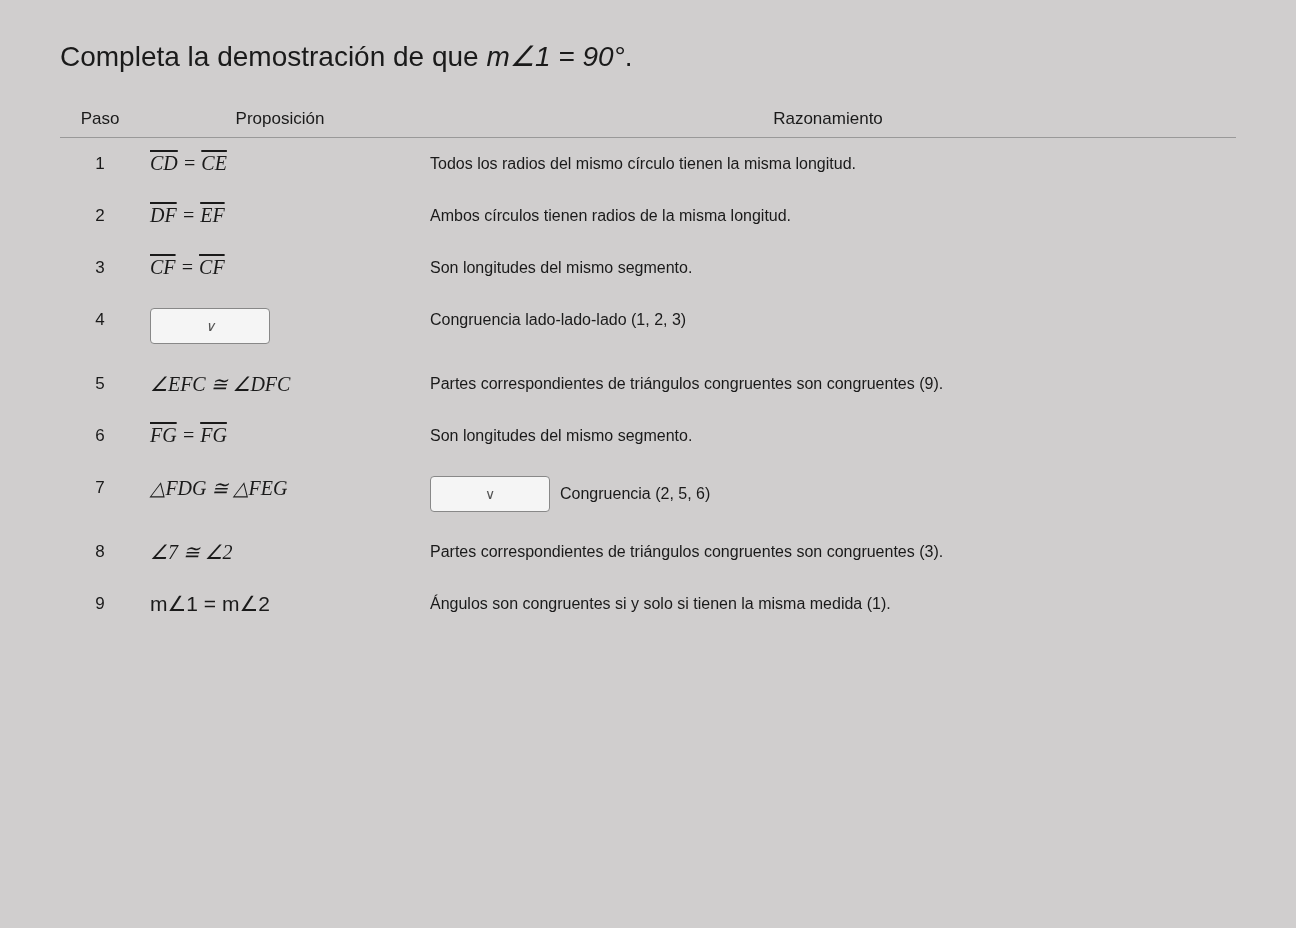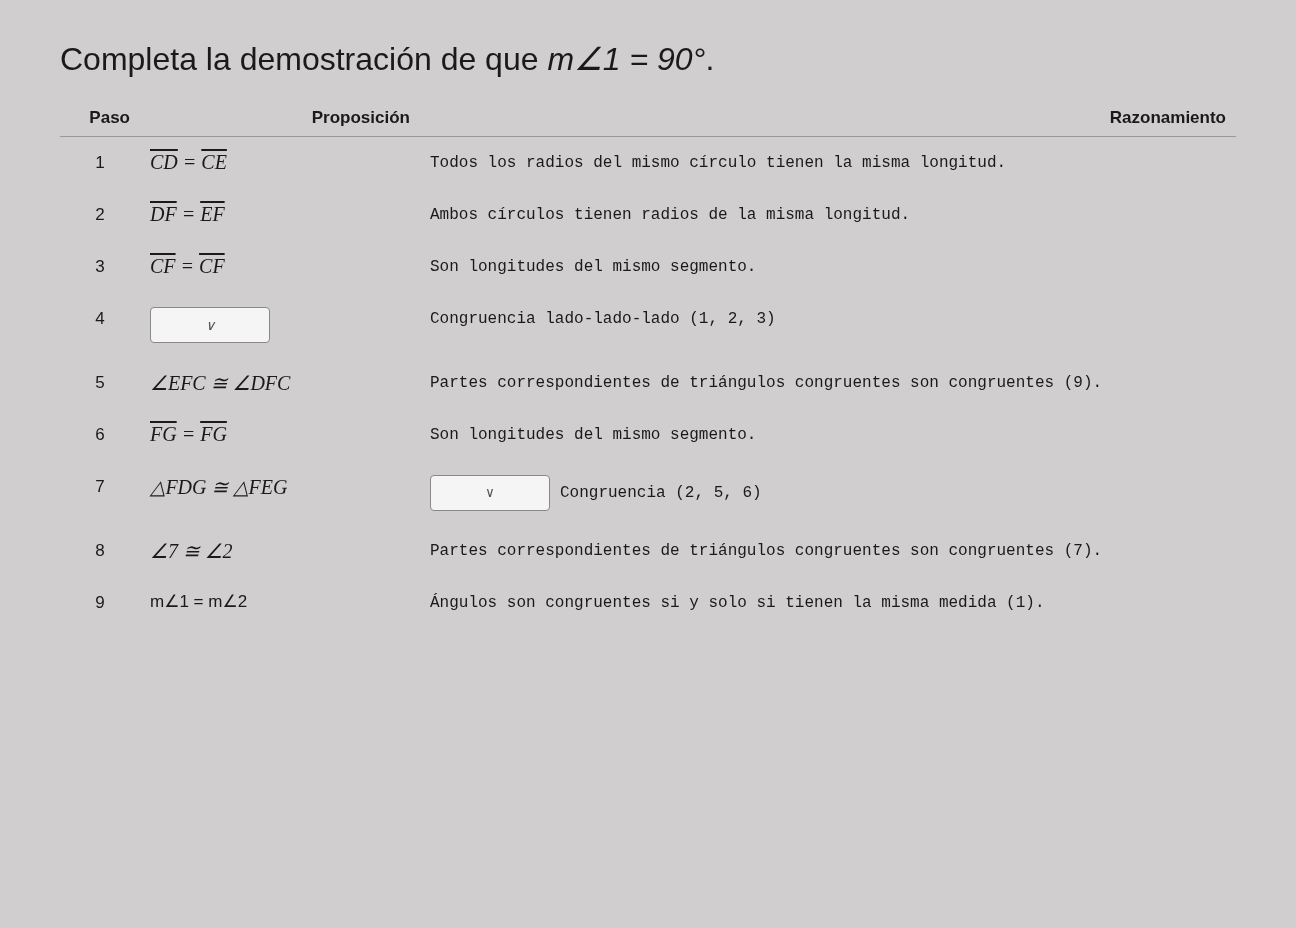--- a/index.html
+++ b/index.html
@@ -4,33 +4,33 @@
   <style>
     * { box-sizing: border-box; margin: 0; padding: 0; }
     body {
       background: #d0cece;
       font-family: 'Times New Roman', Times, serif;
       padding: 40px 60px;
       min-height: 928px;
       width: 1296px;
     }
     .page-title {
-      font-size: 32px;
+      font-size: 28px;
       font-weight: 400;
-      margin-bottom: 24px;
+      margin-bottom: 30px;
       color: #1a1a1a;
       font-family: Arial, sans-serif;
     }
     table {
       width: 100%;
       border-collapse: collapse;
     }
     thead tr th {
-      text-align: right;
-      font-weight: 700;
+      text-align: center;
+      font-weight: 400;
       font-family: Arial, sans-serif;
       font-size: 17px;
       padding: 6px 10px 8px 10px;
       color: #1a1a1a;
       border-bottom: 1.5px solid #999;
     }
     thead tr th:first-child {
       width: 80px;
     }
     thead tr th:nth-child(2) {
@@ -47,21 +47,21 @@
       font-family: Arial, sans-serif;
       font-size: 17px;
       padding-top: 16px;
     }
     tbody tr td.prop {
       font-style: italic;
       font-size: 20px;
       padding-top: 14px;
     }
     tbody tr td.reason {
-      font-family: Liberation Mono, monospace;
+      font-family: Liberation Sans, sans-serif;
       font-size: 16px;
       line-height: 1.5;
     }
     .dropdown-box {
       display: inline-flex;
       align-items: center;
       justify-content: center;
       border: 1.5px solid #888;
       border-radius: 4px;
       background: #f5f5f5;
@@ -145,22 +145,22 @@
             <span class="chevron">∨</span>
           </div>
           <span>Congruencia (2, 5, 6)</span>
         </div>
       </td>
     </tr>
 
     <tr>
       <td>8</td>
       <td class="prop">∠7 ≅ ∠2</td>
-      <td class="reason">Partes correspondientes de triángulos congruentes son congruentes (7).</td>
+      <td class="reason">Partes correspondientes de triángulos congruentes son congruentes (3).</td>
     </tr>
 
     <tr>
       <td>9</td>
-      <td class="prop" style="font-style:normal; font-family:Arial,sans-serif; font-size:17px;">m∠1 = m∠2</td>
+      <td class="prop" style="font-style:normal; font-family:Arial,sans-serif; font-size:21px;">m∠1 = m∠2</td>
       <td class="reason">Ángulos son congruentes si y solo si tienen la misma medida (1).</td>
     </tr>
   </tbody>
 </table>
 
 </body></html>

